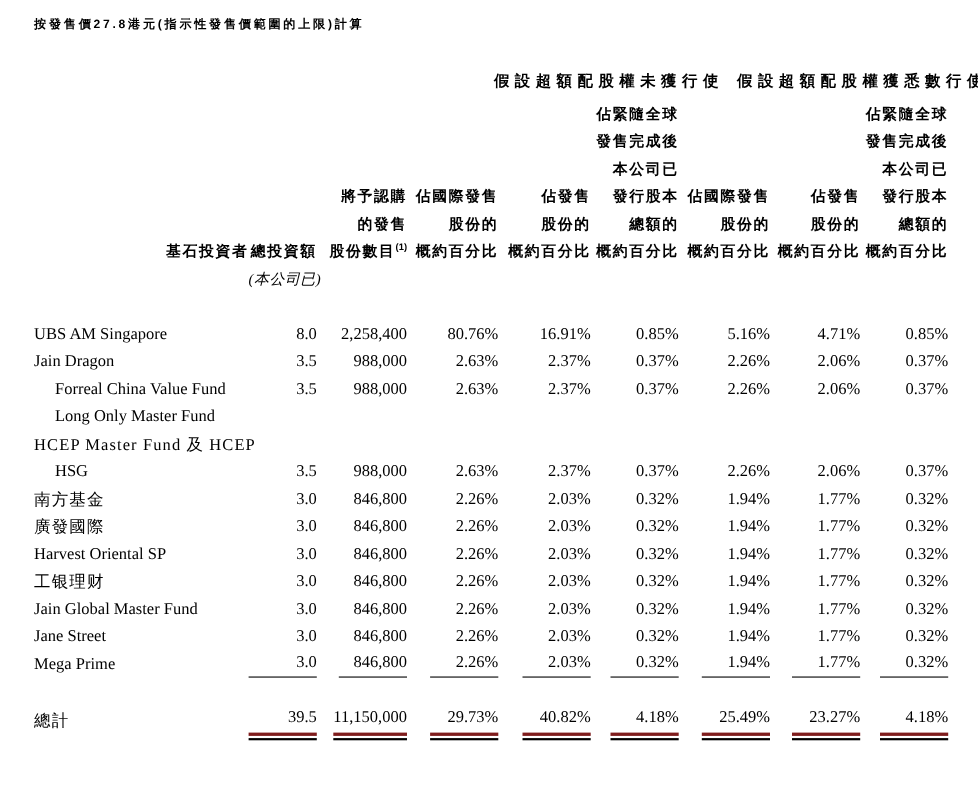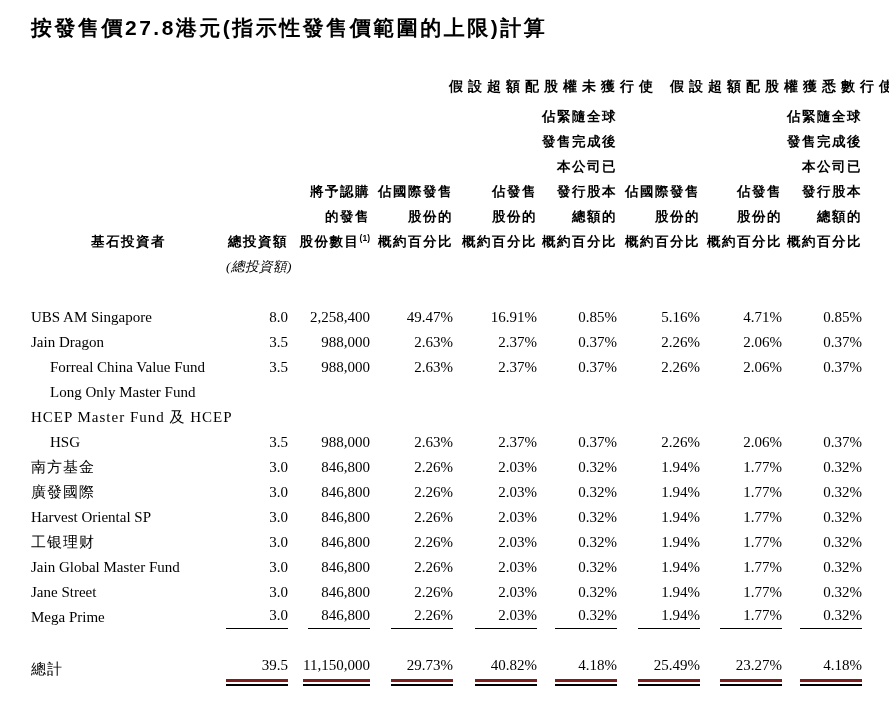--- a/index.html
+++ b/index.html
@@ -16,21 +16,21 @@
   }
   .page {
     padding: 14px 28px 0 31px;
     box-sizing: border-box;
     width: 889px;
     height: 726px;
   }
   .title {
     font-family: "Liberation Sans", sans-serif;
     font-weight: bold;
-    font-size: 21px;
+    font-size: 11px;
     letter-spacing: 2.5px;
     white-space: nowrap;
   }
   table {
     border-collapse: collapse;
     table-layout: fixed;
     width: 830px;
     margin-top: 36px;
   }
   th, td { padding: 0; }
@@ -53,21 +53,21 @@
     font-family: "Liberation Sans", sans-serif;
     font-weight: bold;
     font-size: 13.5px;
   }
   .h .hl {
     line-height: 25px;
     letter-spacing: 1.5px;
     white-space: nowrap;
   }
   .h.pad { padding-bottom: 25px; }
-  .h.name-h { text-align: center; }
+  .h.name-h { text-align: right; }
   .h sup {
     font-size: 8.5px;
     letter-spacing: 0;
     vertical-align: super;
     line-height: 0;
   }
   .unit {
     font-family: "Liberation Serif", serif;
     font-weight: normal;
     font-style: italic;
@@ -139,21 +139,21 @@
         <th colspan="3"></th>
         <th colspan="3" class="gh g1">假設超額配股權未獲行使</th>
         <th colspan="3" class="gh g2">假設超額配股權獲悉數行使</th>
       </tr>
       <tr>
         <th class="h name-h pad">
           <div class="hl">基石投資者</div>
         </th>
         <th class="h">
           <div class="hl">總投資額</div>
-          <div class="unit">(總投資額)</div>
+          <div class="unit">(本公司已)</div>
         </th>
         <th class="h pad">
           <div class="hl">將予認購</div>
           <div class="hl">的發售</div>
           <div class="hl"><span>股份數目</span><sup>(1)</sup></div>
         </th>
         <th class="h pad">
           <div class="hl">佔國際發售</div>
           <div class="hl">股份的</div>
           <div class="hl">概約百分比</div>
@@ -190,21 +190,21 @@
           <div class="hl">概約百分比</div>
         </th>
       </tr>
     </thead>
 
     <tbody>
   <tr>
     <td class="name-cell"><span>UBS AM Singapore</span></td>
     <td class="num"><span class="v">8.0</span></td>
     <td class="num"><span class="v">2,258,400</span></td>
-    <td class="num"><span class="v">49.47%</span></td>
+    <td class="num"><span class="v">80.76%</span></td>
     <td class="num"><span class="v">16.91%</span></td>
     <td class="num"><span class="v">0.85%</span></td>
     <td class="num"><span class="v">5.16%</span></td>
     <td class="num"><span class="v">4.71%</span></td>
     <td class="num"><span class="v">0.85%</span></td>
   </tr>
 
   <tr>
     <td class="name-cell"><span>Jain Dragon</span></td>
     <td class="num"><span class="v">3.5</span></td>

